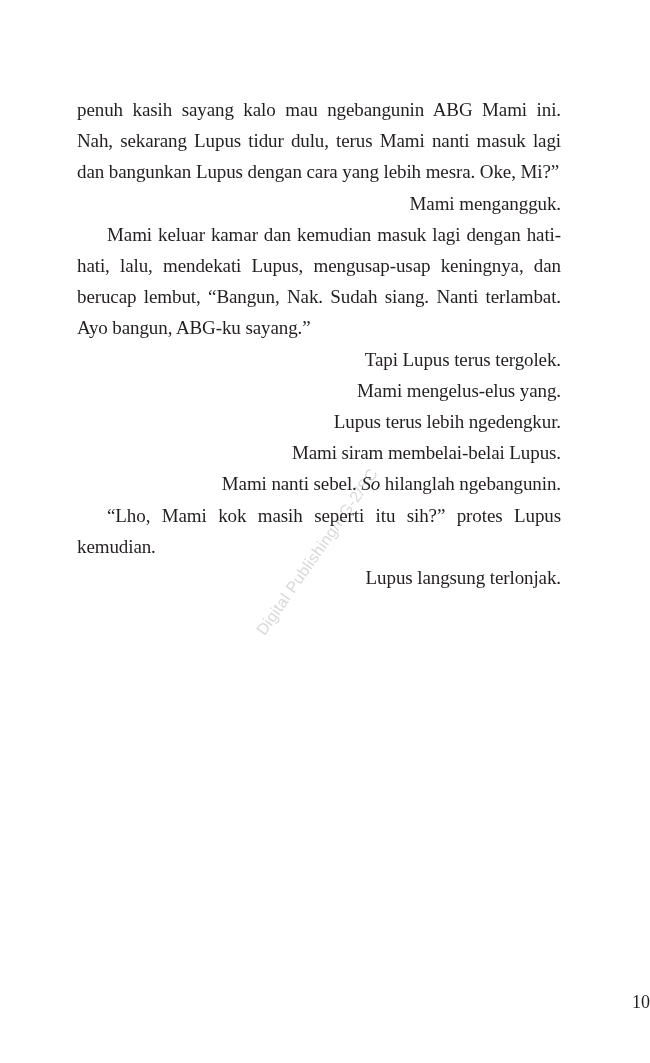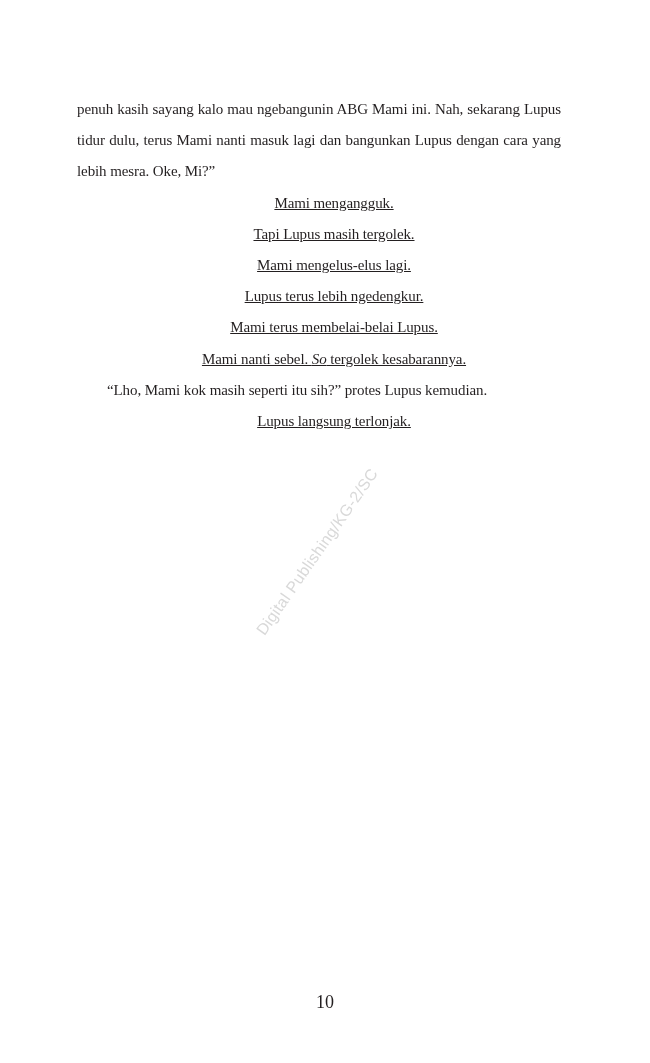--- a/index.html
+++ b/index.html
@@ -13,43 +13,42 @@
     position: relative;
     overflow: hidden;
     font-family: "Liberation Serif", "DejaVu Serif", serif;
     color: #231f20;
   }
   .page-body {
     position: absolute;
     left: 77px;
     top: 94px;
     width: 484px;
-    font-size: 15px;
+    font-size: 19px;
     line-height: 31.2px;
     letter-spacing: -0.1px;
   }
   .para {
     margin: 0;
     text-align: justify;
     text-indent: 30px;
     hyphens: manual;
   }
   .para.no-indent {
     text-indent: 0;
   }
   .para.short {
-    text-align: center;
-    text-decoration: underline;
+    text-align: right;
   }
   .page-number {
     position: absolute;
     left: 0;
     width: 650px;
     top: 992px;
-    text-align: center;
+    text-align: right;
     font-size: 18px;
   }
   .watermark {
     position: absolute;
     left: 205px;
     top: 518px;
     width: 260px;
     font-family: "Liberation Sans", "DejaVu Sans", sans-serif;
     font-size: 16px;
     color: #d9d9d9;
@@ -64,22 +63,23 @@
   em { font-style: italic; }
 </style>
 </head>
 <body>
 
 <div class="watermark">Digital Publishing/KG-2/SC</div>
 
 <div class="page-body">
   <p class="para no-indent">penuh kasih sayang kalo mau ngebangunin ABG Mami ini. Nah, sekarang Lupus tidur dulu, terus Mami nanti masuk lagi dan bangunkan Lupus den­gan cara yang lebih mesra. Oke, Mi?”</p>
   <p class="para short">Mami mengangguk.</p>
-  <p class="para short">Tapi Lupus masih tergolek.</p>
-  <p class="para short">Mami mengelus-elus lagi.</p>
+  <p class="para">Mami keluar kamar dan kemudian masuk lagi dengan hati-hati, lalu, mendekati Lupus, mengu­sap-usap keningnya, dan berucap lembut, “Bangun, Nak. Sudah siang. Nanti terlambat. Ayo bangun, ABG-ku sayang.”</p>
+  <p class="para short">Tapi Lupus terus tergolek.</p>
+  <p class="para short">Mami mengelus-elus yang.</p>
   <p class="para short">Lupus terus lebih ngedengkur.</p>
-  <p class="para short">Mami terus membelai-belai Lupus.</p>
-  <p class="para short"><span>Mami nanti sebel. </span><em>So</em><span> tergolek kesabarannya.</span></p>
+  <p class="para short">Mami siram membelai-belai Lupus.</p>
+  <p class="para short"><span>Mami nanti sebel. </span><em>So</em><span> hilanglah ngebangunin.</span></p>
   <p class="para">“Lho, Mami kok masih seperti itu sih?” protes Lupus kemudian.</p>
   <p class="para short">Lupus langsung terlonjak.</p>
 </div>
 
 <div class="page-number">10</div>
 
 </body></html>

